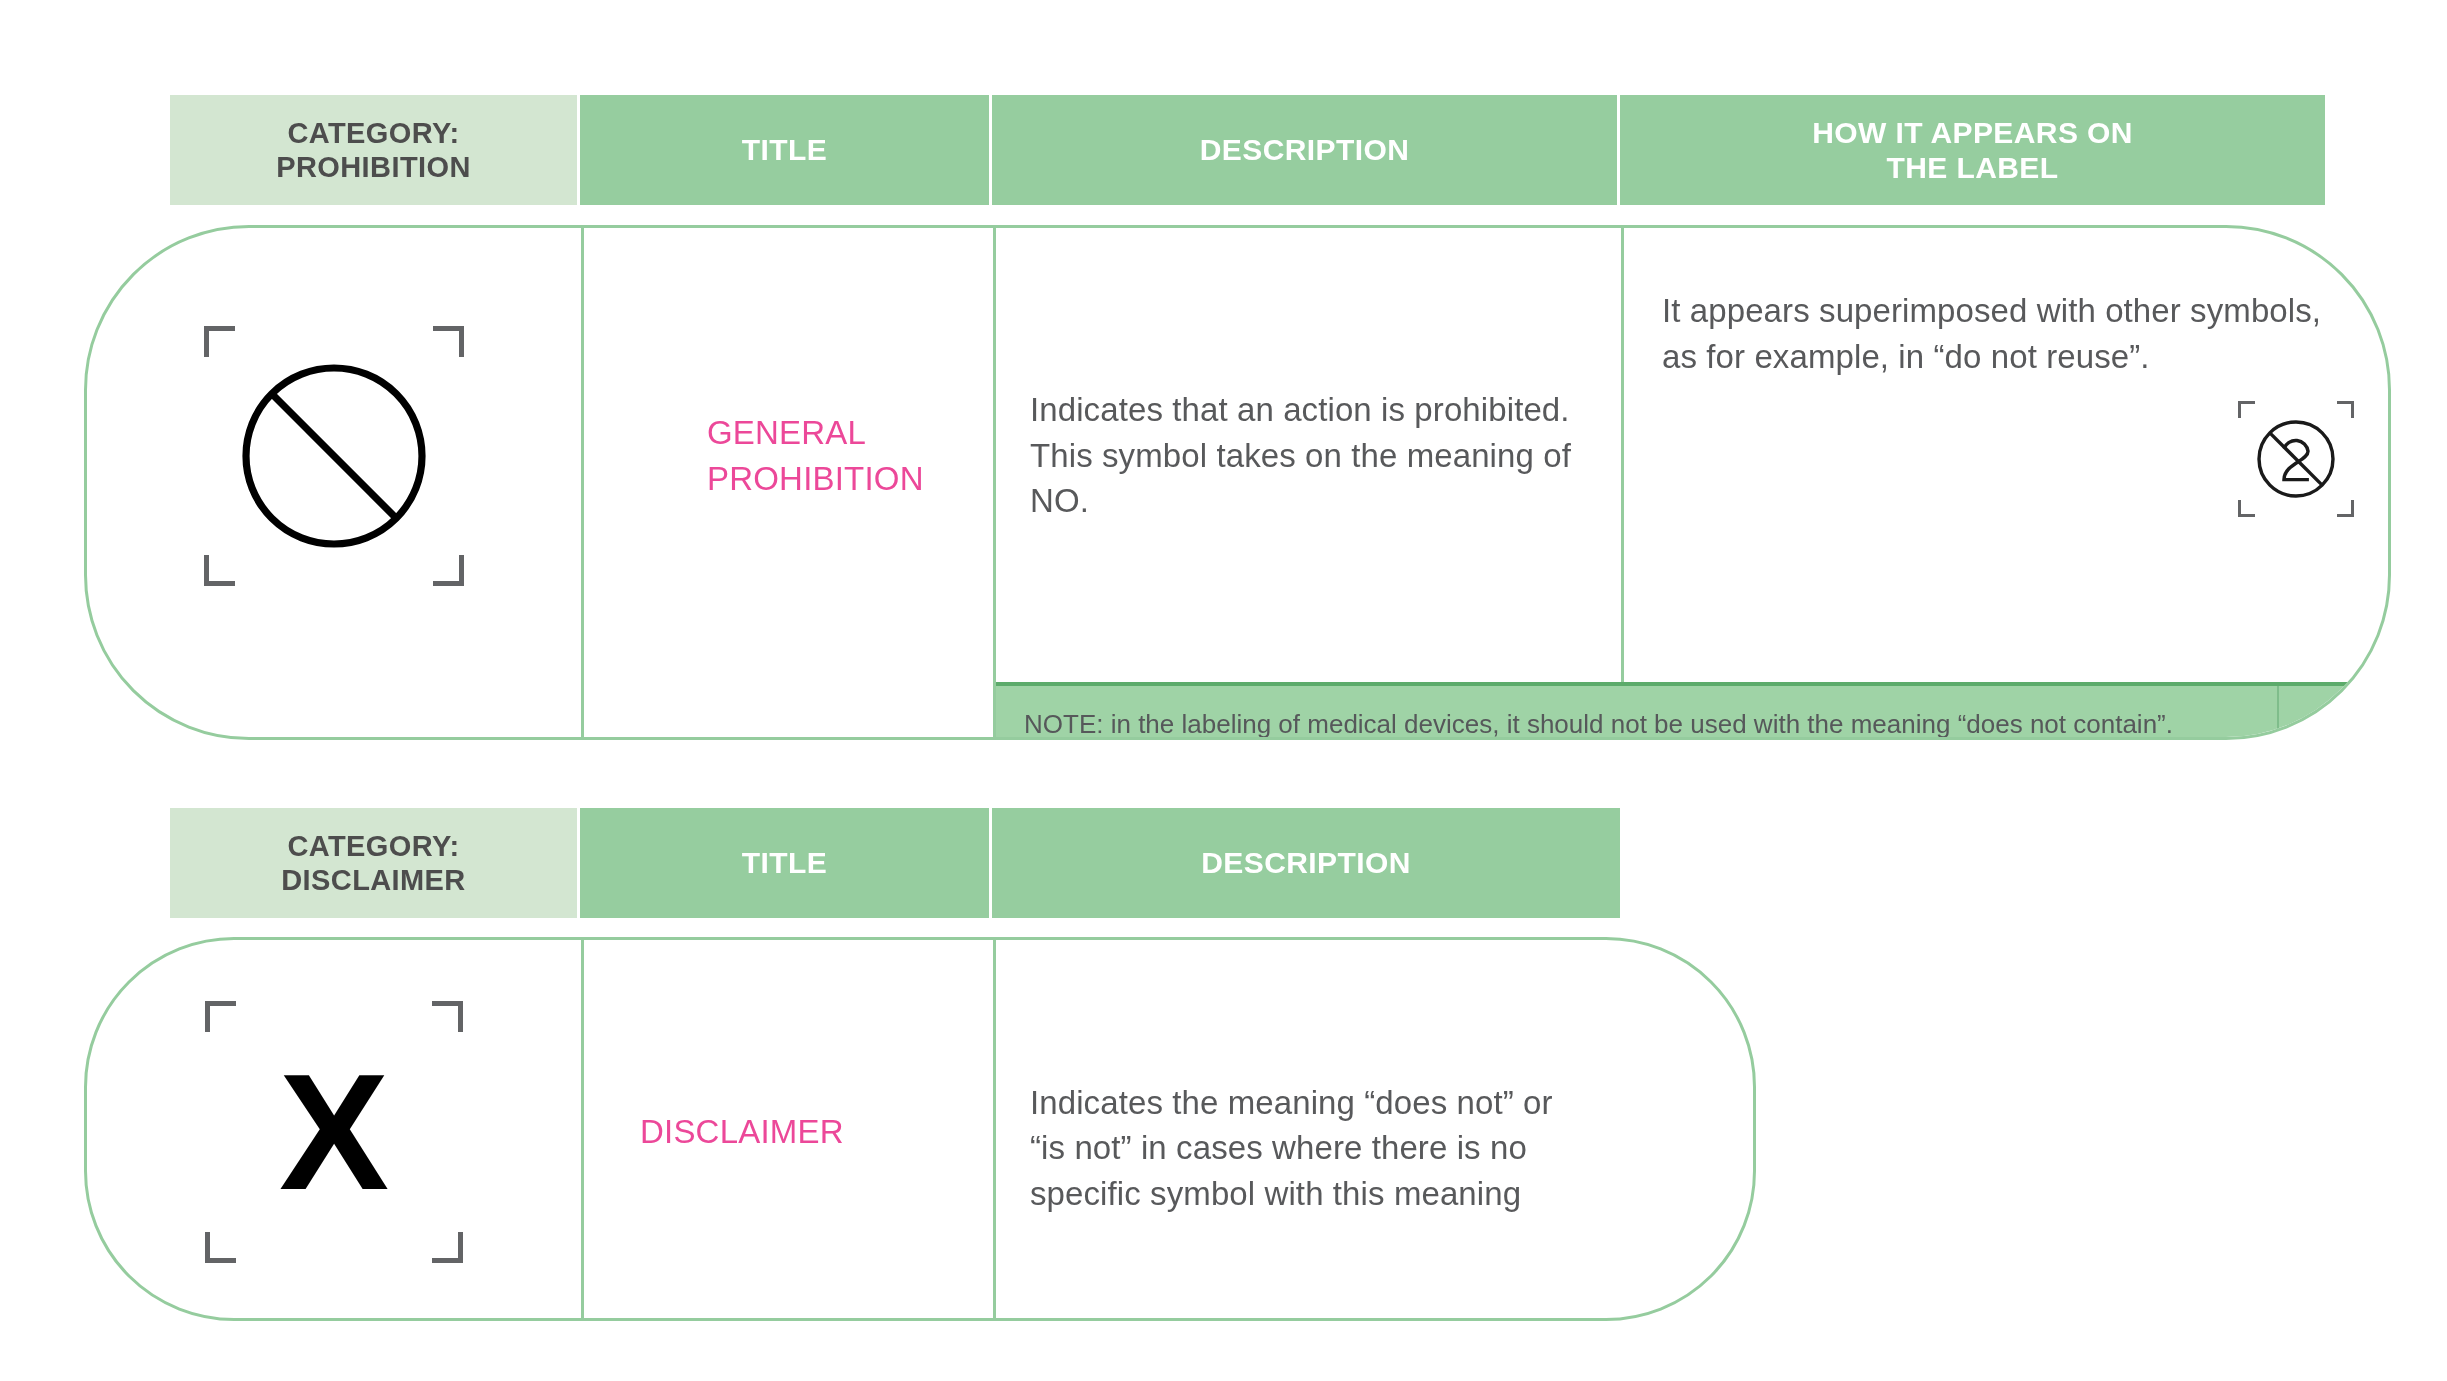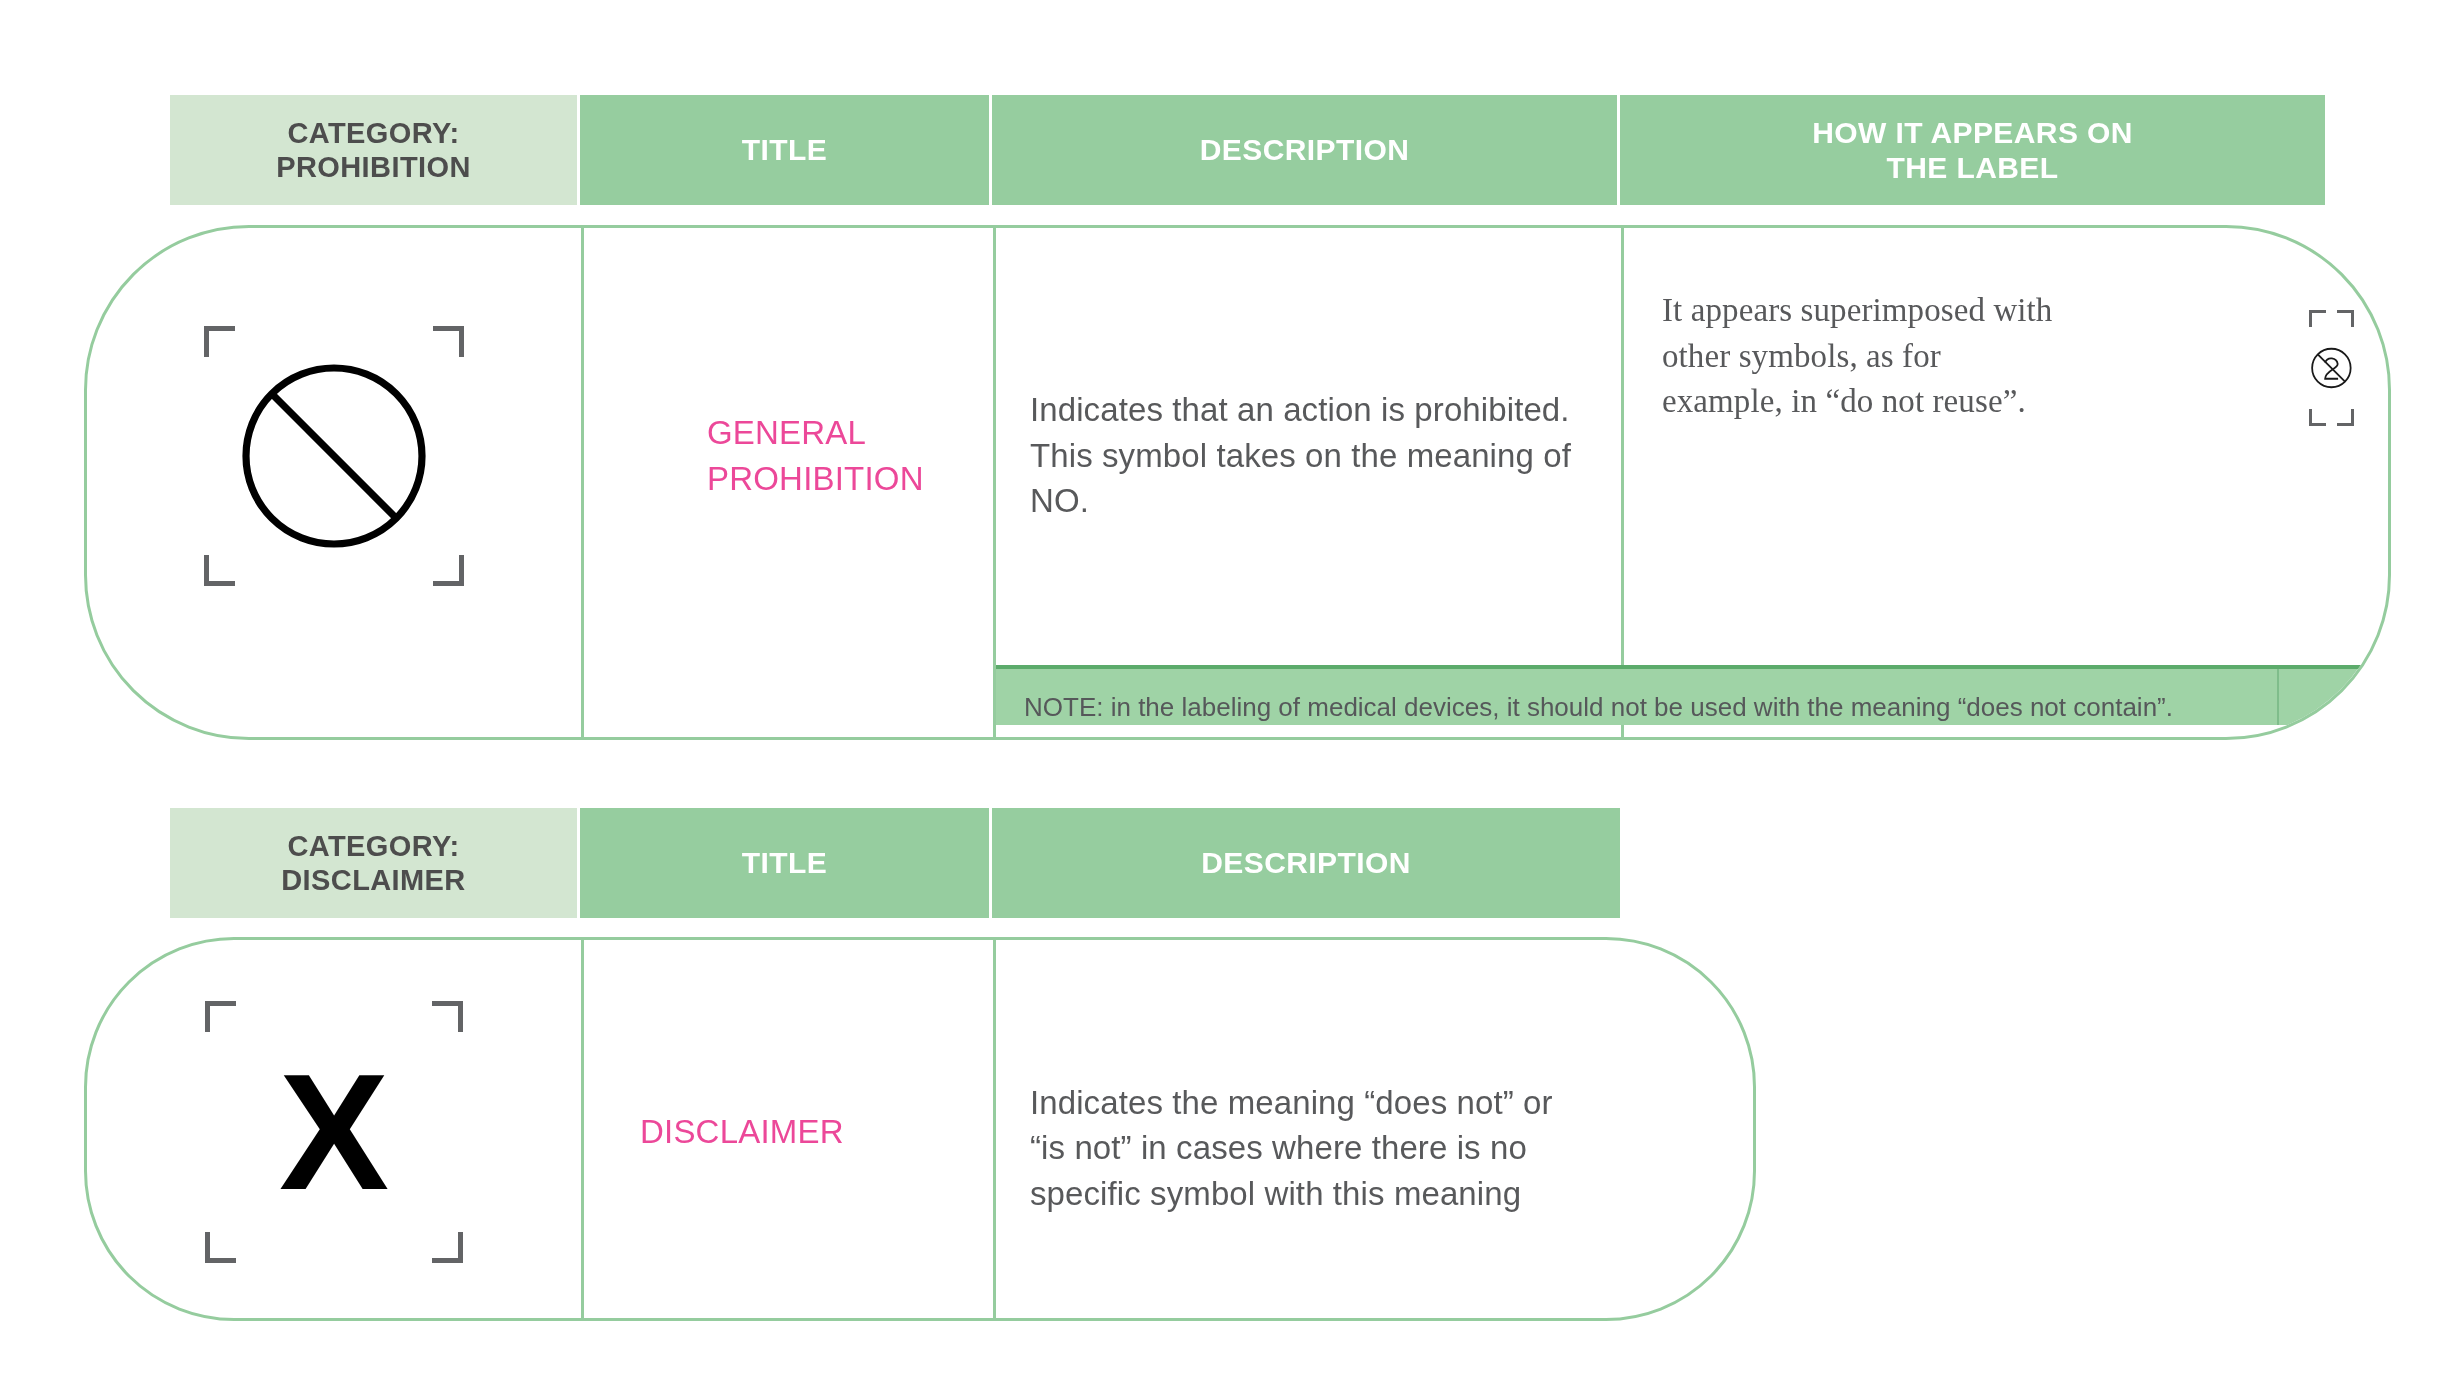--- a/index.html
+++ b/index.html
@@ -200,38 +200,38 @@
 
       <div class="cell" style="left:497px; top:0; width:409px; height:455px; padding-left:123px;">
         <span class="title-text" style="white-space:pre-line;">GENERAL
 PROHIBITION</span>
       </div>
 
       <div class="cell" style="left:909px; top:0; width:625px; height:455px; padding:0 40px 0 34px;">
         <span class="body-text">Indicates that an action is prohibited. This symbol takes on the meaning of NO.</span>
       </div>
 
-      <div class="cell" style="left:1537px; top:0; width:770px; height:455px; align-items:flex-start; padding:60px 40px 0 38px; flex-direction:row;font-family:Liberation Serif, serif;">
+      <div class="cell" style="left:1537px; top:0; width:770px; height:455px; align-items:flex-end; padding:60px 40px 0 38px; flex-direction:column;">
         <span class="body-text">It appears superimposed with other symbols, as for example, in “do not reuse”.</span>
         <div class="bracket-box bracket-sm" style="width:116px; height:116px; margin:22px 0 0 242px;">
           <span class="bracket tl"></span>
           <span class="bracket tr"></span>
           <span class="bracket bl"></span>
           <span class="bracket br"></span>
           <span class="glyph-center">
             <svg width="86" height="86" viewBox="0 0 100 100" aria-hidden="true">
               <circle cx="50" cy="50" r="43" fill="none" stroke="#1a1a1a" stroke-width="4"></circle>
               <line x1="19.6" y1="19.6" x2="80.4" y2="80.4" stroke="#1a1a1a" stroke-width="4"></line>
               <path d="M36 38 a14.5 14.5 0 0 1 28 3 c0 11 -28 15 -28 33 h29" fill="none" stroke="#1a1a1a" stroke-width="4" stroke-linecap="butt"></path>
             </svg>
           </span>
         </div>
       </div>
 
-      <div class="note-band" style="left:909px; top:437px; width:1398px; height:60px;">
+      <div class="note-band" style="left:909px; top:454px; width:1398px; height:60px;">
         <span>NOTE: in the labeling of medical devices, it should not be used with the meaning “does not contain”.</span>
         <span class="note-vline" style="right:115px;"></span>
       </div>
     </div>
   </div>
 
   <div class="sym-table" style="left:0; top:0; width:2447px; height:560px;">
 
     <div class="header-row" style="left:170px; top:808px; width:1450px;">
       <div class="hcell cat" style="width:410px; white-space:pre-line;">CATEGORY:

